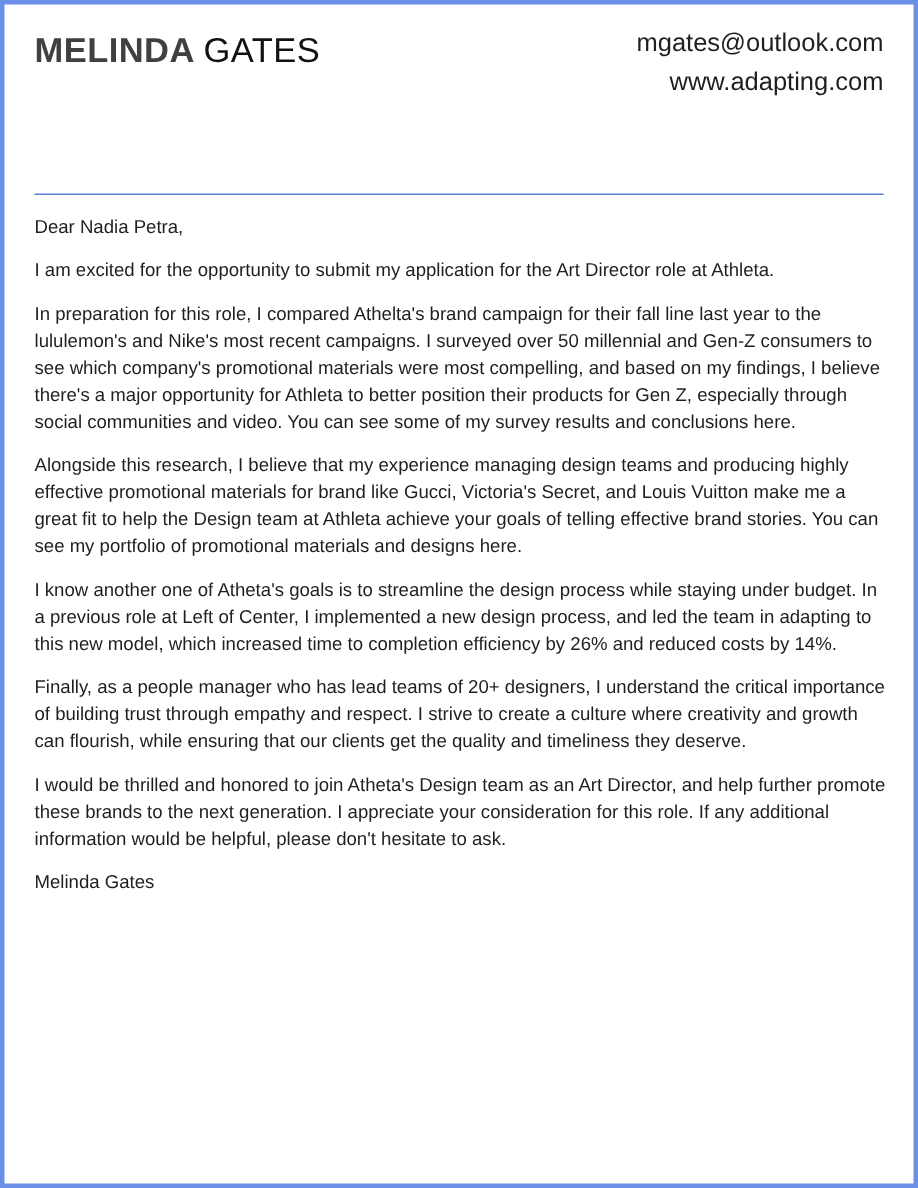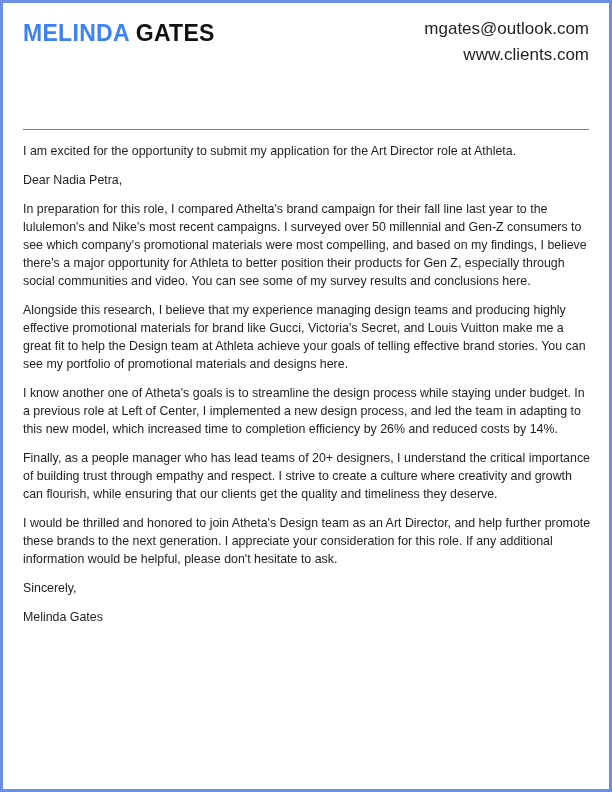--- a/index.html
+++ b/index.html
@@ -9,22 +9,22 @@
       overflow: hidden;
     }
     .page-frame {
       position: absolute; left: 0; top: 0; width: 612px; height: 792px;
       box-sizing: border-box; border: 3px solid #6b8ee6;
     }
     .name {
       position: absolute; left: 23px; top: 19px; font-size: 23px; letter-spacing: 0.3px;
       margin: 0; line-height: 28px; white-space: nowrap;
     }
-    .name .first { font-weight: bold; color: #3b82f6; margin-top: 20px; }
-    .name .last { font-weight: bold; color: #111111; }
+    .name .first { font-weight: bold; color: #404040; margin-top: 20px; }
+    .name .last { font-weight: normal; color: #111111; }
     .contact {
       position: absolute; right: 23px; top: 16px; text-align: right; font-size: 17px;
       color: #1f1f1f; line-height: 26px;
     }
     .contact div { white-space: nowrap; }
     .divider {
       position: absolute; left: 23px; top: 129px; width: 566px; height: 1px; background: #5b7fcf;
     }
     .body {
       position: absolute; left: 23px; top: 142px; width: 568px; font-size: 12.4px; line-height: 18px;
@@ -34,28 +34,27 @@
   </style>
 </head>
 <body>
 
 <div class="page-frame"></div>
 
 <h1 class="name"><span class="first">MELINDA</span> <span class="last">GATES</span></h1>
 
 <div class="contact">
   <div>mgates@outlook.com</div>
-  <div>www.clients.com</div>
+  <div>www.adapting.com</div>
 </div>
 
 <div class="divider"></div>
 
 <div class="body">
+  <p>Dear Nadia Petra,</p>
   <p>I am excited for the opportunity to submit my application for the Art Director role at Athleta.</p>
-  <p>Dear Nadia Petra,</p>
   <p>In preparation for this role, I compared Athelta's brand campaign for their fall line last year to the lululemon's and Nike's most recent campaigns. I surveyed over 50 millennial and Gen-Z consumers to see which company's promotional materials were most compelling, and based on my findings, I believe there's a major opportunity for Athleta to better position their products for Gen Z, especially through social communities and video. You can see some of my survey results and conclusions here.</p>
   <p>Alongside this research, I believe that my experience managing design teams and producing highly effective promotional materials for brand like Gucci, Victoria's Secret, and Louis Vuitton make me a great fit to help the Design team at Athleta achieve your goals of telling effective brand stories. You can see my portfolio of promotional materials and designs here.</p>
   <p>I know another one of Atheta's goals is to streamline the design process while staying under budget. In a previous role at Left of Center, I implemented a new design process, and led the team in adapting to this new model, which increased time to completion efficiency by 26% and reduced costs by 14%.</p>
   <p>Finally, as a people manager who has lead teams of 20+ designers, I understand the critical importance of building trust through empathy and respect. I strive to create a culture where creativity and growth can flourish, while ensuring that our clients get the quality and timeliness they deserve.</p>
   <p>I would be thrilled and honored to join Atheta's Design team as an Art Director, and help further promote these brands to the next generation. I appreciate your consideration for this role. If any additional information would be helpful, please don't hesitate to ask.</p>
-  <p>Sincerely,</p>
   <p>Melinda Gates</p>
 </div>
 
 </body></html>

